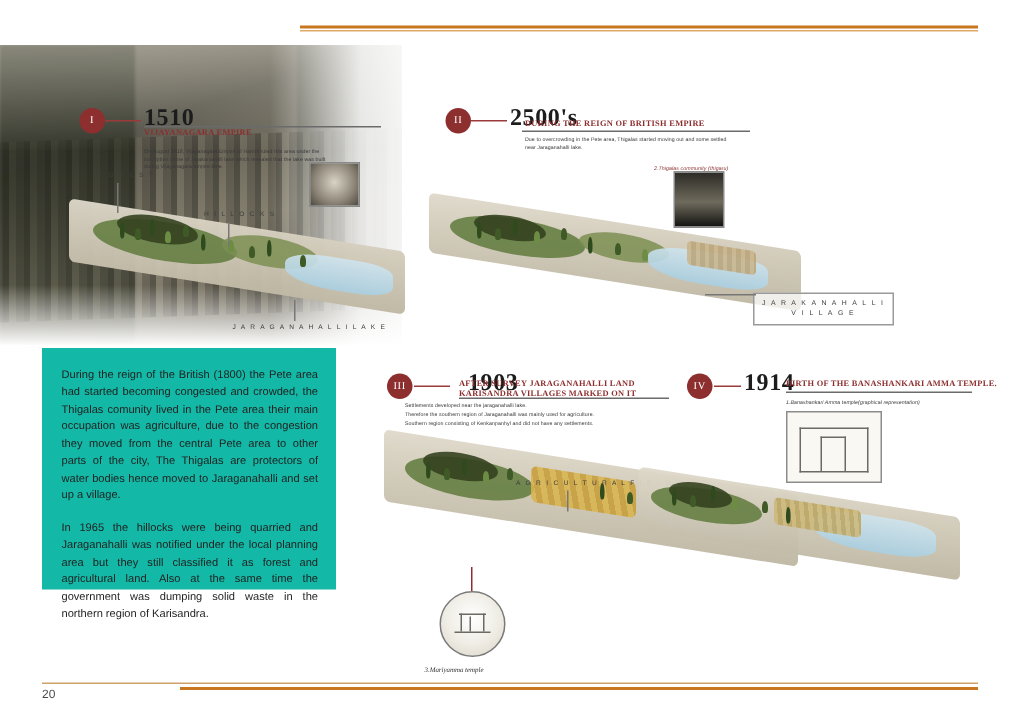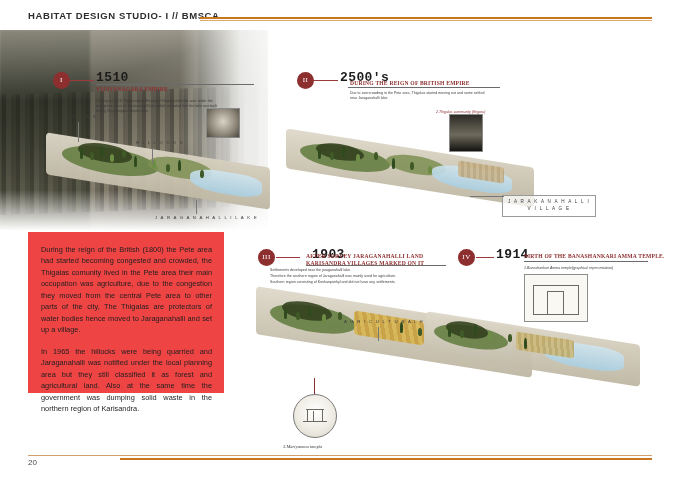--- a/index.html
+++ b/index.html
@@ -174,22 +174,22 @@
     background: #8d2f2f;
     color: #ffffff;
     font-size: 7px;
     line-height: 17px;
     text-align: center;
     font-family: "Liberation Serif", serif;
     letter-spacing: 0.5px;
   }
   .year {
     position: absolute;
-    font-family: Liberation Mono, monospace;
-    font-size: 13px;
+    font-family: Liberation Serif, serif;
+    font-size: 16px;
     font-weight: bold;
     color: #1c1c1c;
     letter-spacing: 0.4px;
   }
   .leader {
     position: absolute;
     height: 1px;
     background: #9b3a3a;
   }
   .leader-v {
@@ -239,21 +239,21 @@
     text-align: center;
     line-height: 1.5;
     white-space: nowrap;
   }
 
   
   .textblock {
     position: absolute;
     left: 28px; top: 232px;
     width: 196px; height: 161px;
-    background: #ef4444;
+    background: #14b8a6;
   }
   .textblock p {
     margin: 0 0 10px 0;
     font-size: 7.4px;
     line-height: 1.55;
     color: #1f1f1f;
     text-align: justify;
   }
   .textblock .inner {
     padding: 12px 12px 10px 13px;
@@ -292,21 +292,20 @@
     position: absolute;
     border: 0.7px solid #8c8c8c;
     background: #faf8f3;
     overflow: hidden;
   }
 </style>
 </head>
 <body>
 
 <div class="header">
-  <div class="header-title">HABITAT DESIGN STUDIO- I // BMSCA</div>
   <div class="header-rule"></div>
   <div class="header-rule2"></div>
 </div>
 
 <div class="photo-strip">
   <div class="tree"></div>
   <div class="tree2"></div>
 </div>
 <div class="photo-fade"></div>
 <div class="photo-fade-b"></div>

